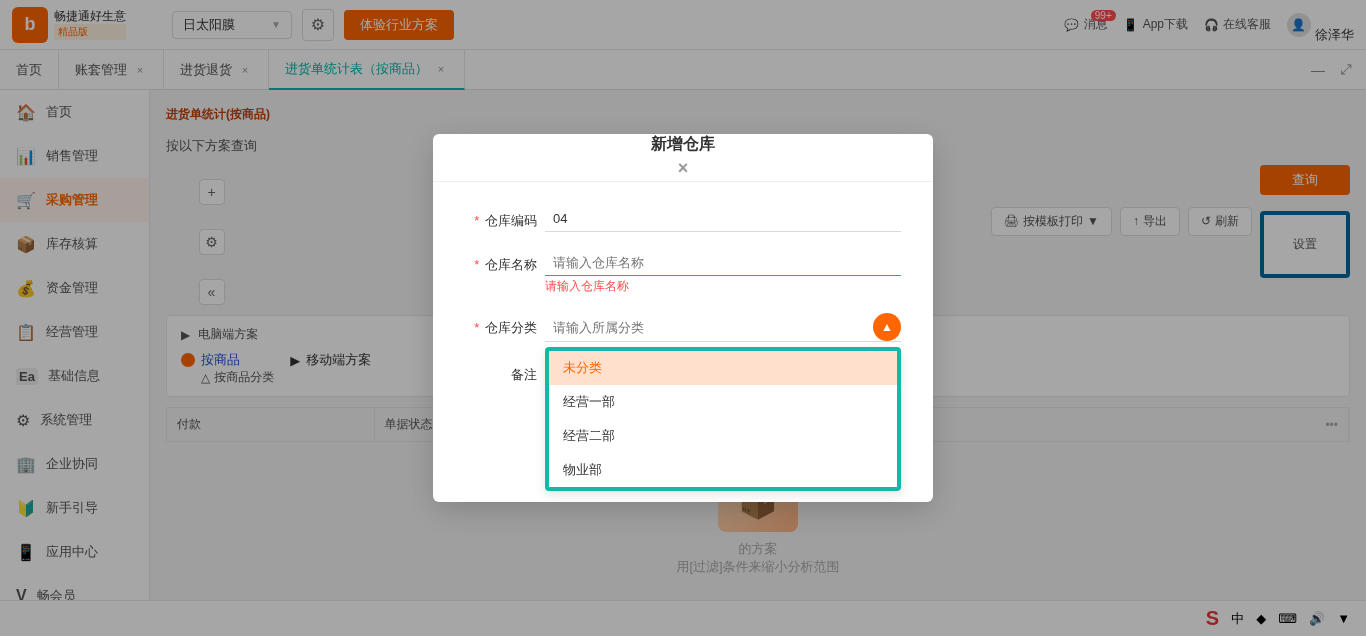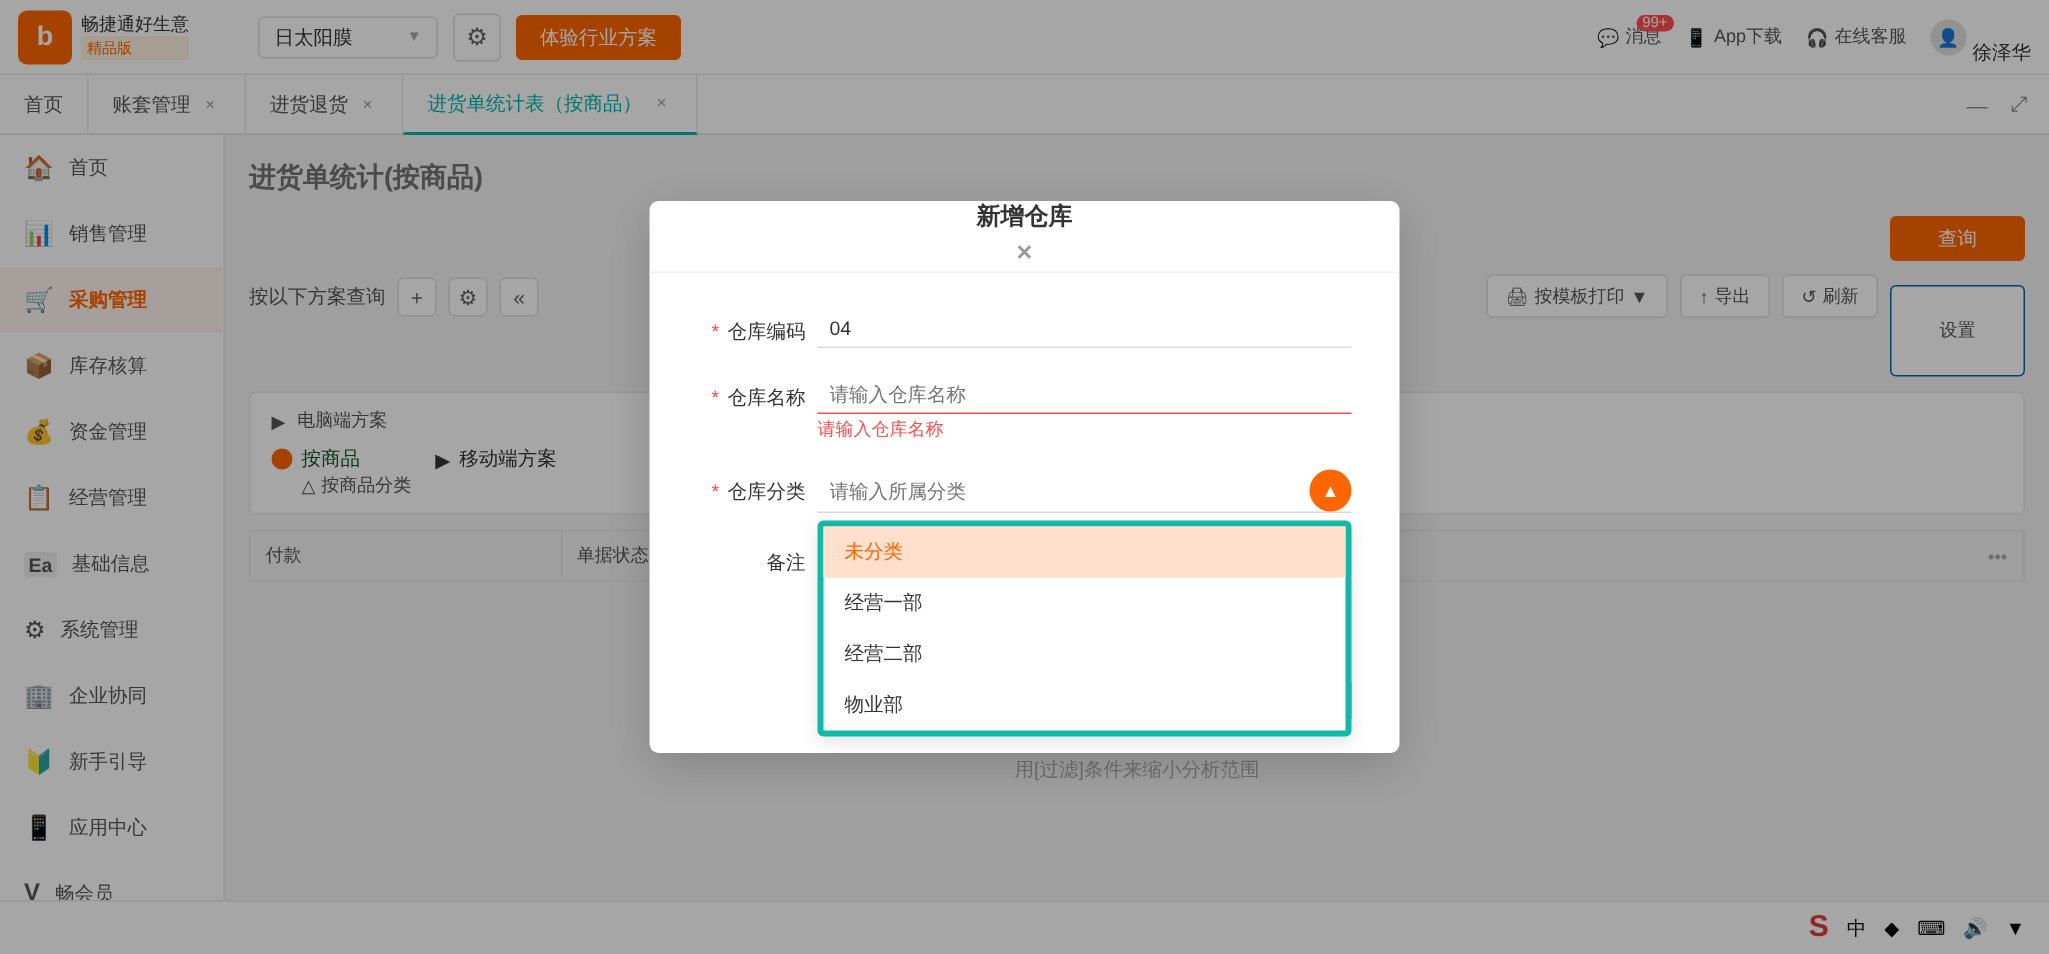--- a/index.html
+++ b/index.html
@@ -135,29 +135,29 @@
     .sidebar-item .s-icon { font-size: 16px; }
 
     
     .content-area {
       flex: 1;
       padding: 16px;
       position: relative;
       overflow: hidden;
     }
     .page-title {
-      font-size: 18px; font-weight: bold; color: #737373;
+      font-size: 12px; font-weight: bold; color: #c2410c;
       margin-bottom: 14px;
     }
 
     .toolbar {
       display: flex; align-items: center; justify-content: space-between;
       margin-bottom: 10px;
     }
-    .toolbar-left { display: flex; align-items: center; gap: 8px; }
+    .toolbar-left { display: flex; align-items: center; gap: 24px; flex-direction: column; }
     .filter-label { font-size: 13px; color: #555; }
     .icon-btn {
       width: 26px; height: 26px;
       border: 1px solid #ddd; border-radius: 4px;
       display: flex; align-items: center; justify-content: center;
       cursor: pointer; color: #666; font-size: 14px; background: #fff;
     }
     .toolbar-right { display: flex; align-items: center; gap: 8px; }
     .print-btn {
       border: 1px solid #ddd; border-radius: 4px;
@@ -172,42 +172,42 @@
     .refresh-btn {
       border: 1px solid #ddd; border-radius: 4px;
       padding: 5px 12px; cursor: pointer; background: #fff;
       font-size: 12px; color: #555; display: flex; align-items: center; gap: 4px;
     }
     .query-btn {
       background: #ff6600; color: #fff; border: none; border-radius: 4px;
       padding: 6px 32px; cursor: pointer; font-size: 13px;
     }
     .settings-btn {
-      border: 1px solid #0369a1; border-radius: 4px;
+      border: 4px solid #0369a1; border-radius: 4px;
       padding: 21px 12px; cursor: pointer; background: #fff;
       font-size: 12px; color: #555; margin-top: 12px;
     }
 
     
     .filter-panel {
       background: #fff;
       border: 1px solid #e8e8e8;
       border-radius: 4px;
       padding: 10px 14px;
       margin-bottom: 10px;
     }
     .filter-section-header {
       display: flex; align-items: center; gap: 8px;
       font-size: 12px; color: #555; margin-bottom: 8px;
     }
     .filter-plan-item {
       display: flex; align-items: center; gap: 6px;
       font-size: 13px; color: #333; cursor: pointer;
     }
-    .filter-plan-item.active { color: #14532d; }
+    .filter-plan-item.active { color: #1d4ed8; }
     .dot-icon { width: 14px; height: 14px; border-radius: 50%; background: #ff6600; display: inline-block; }
     .sub-items { padding-left: 20px; display: flex; flex-direction: column; gap: 4px; }
     .sub-item { font-size: 12px; color: #555; cursor: pointer; display: flex; align-items: center; gap: 4px; }
 
     .table-header-row {
       display: flex; background: #f5f5f5;
       border: 1px solid #e8e8e8;
       font-size: 12px; color: #555;
     }
     .th-cell {

